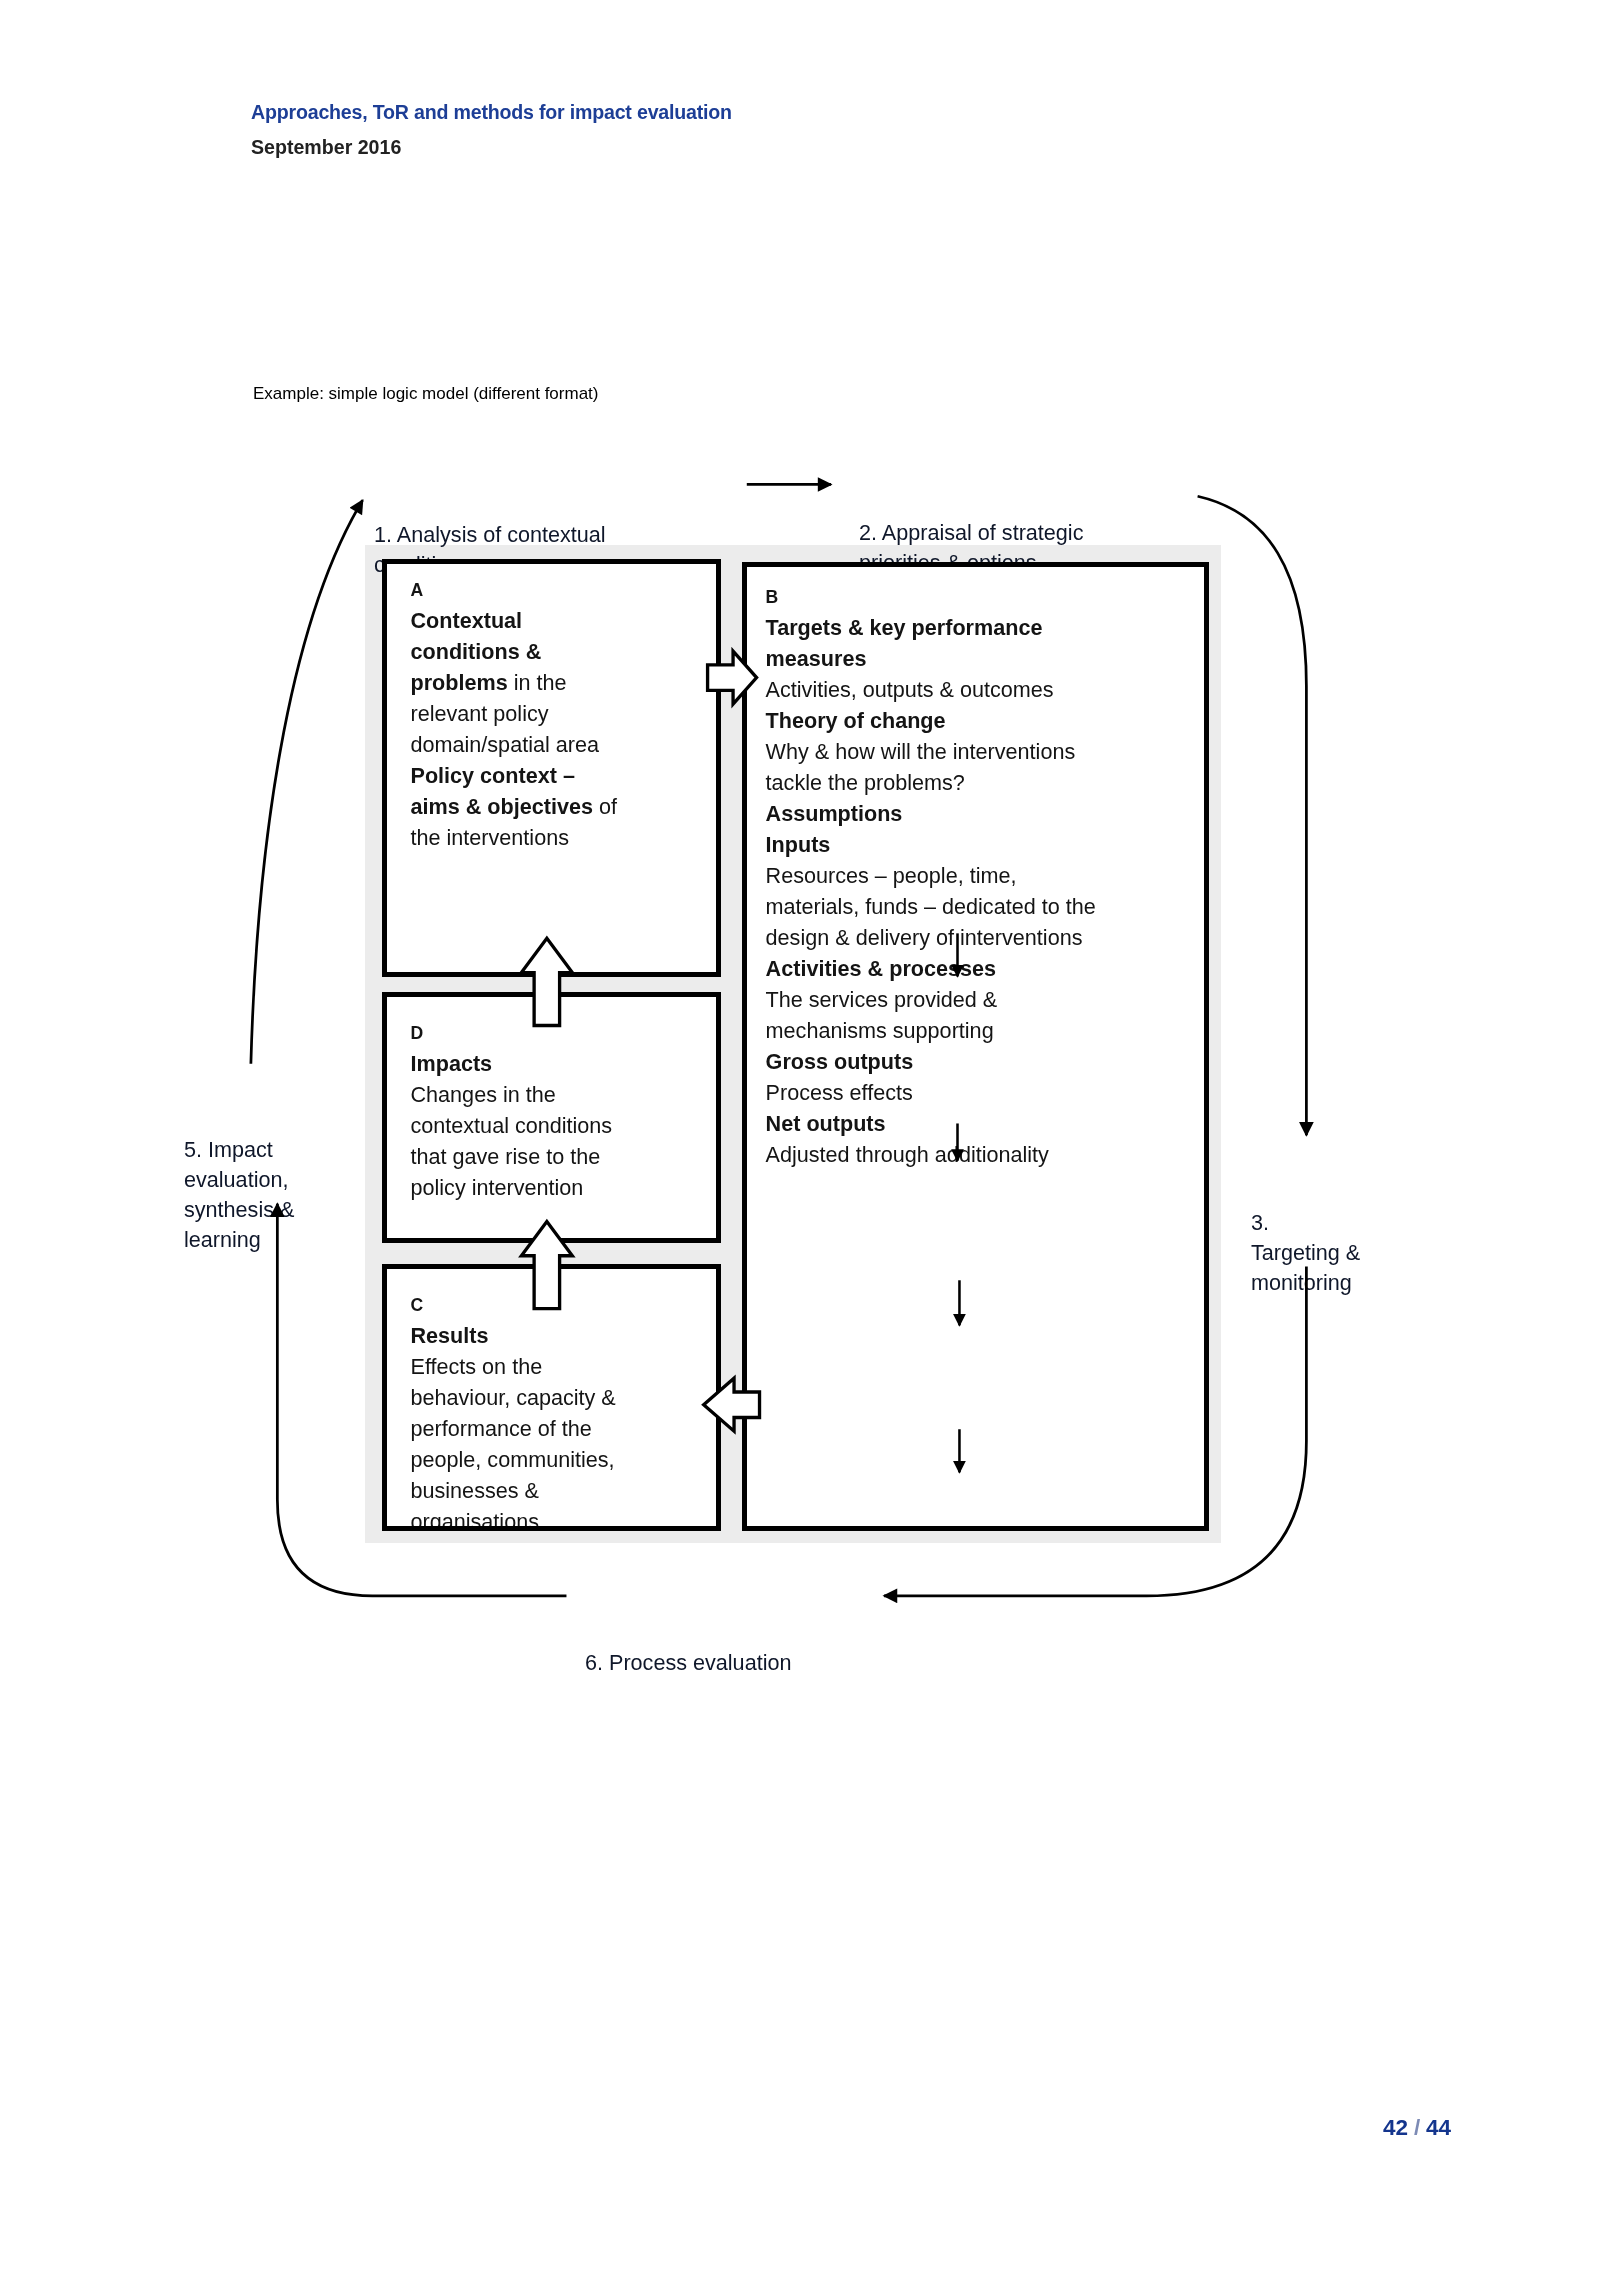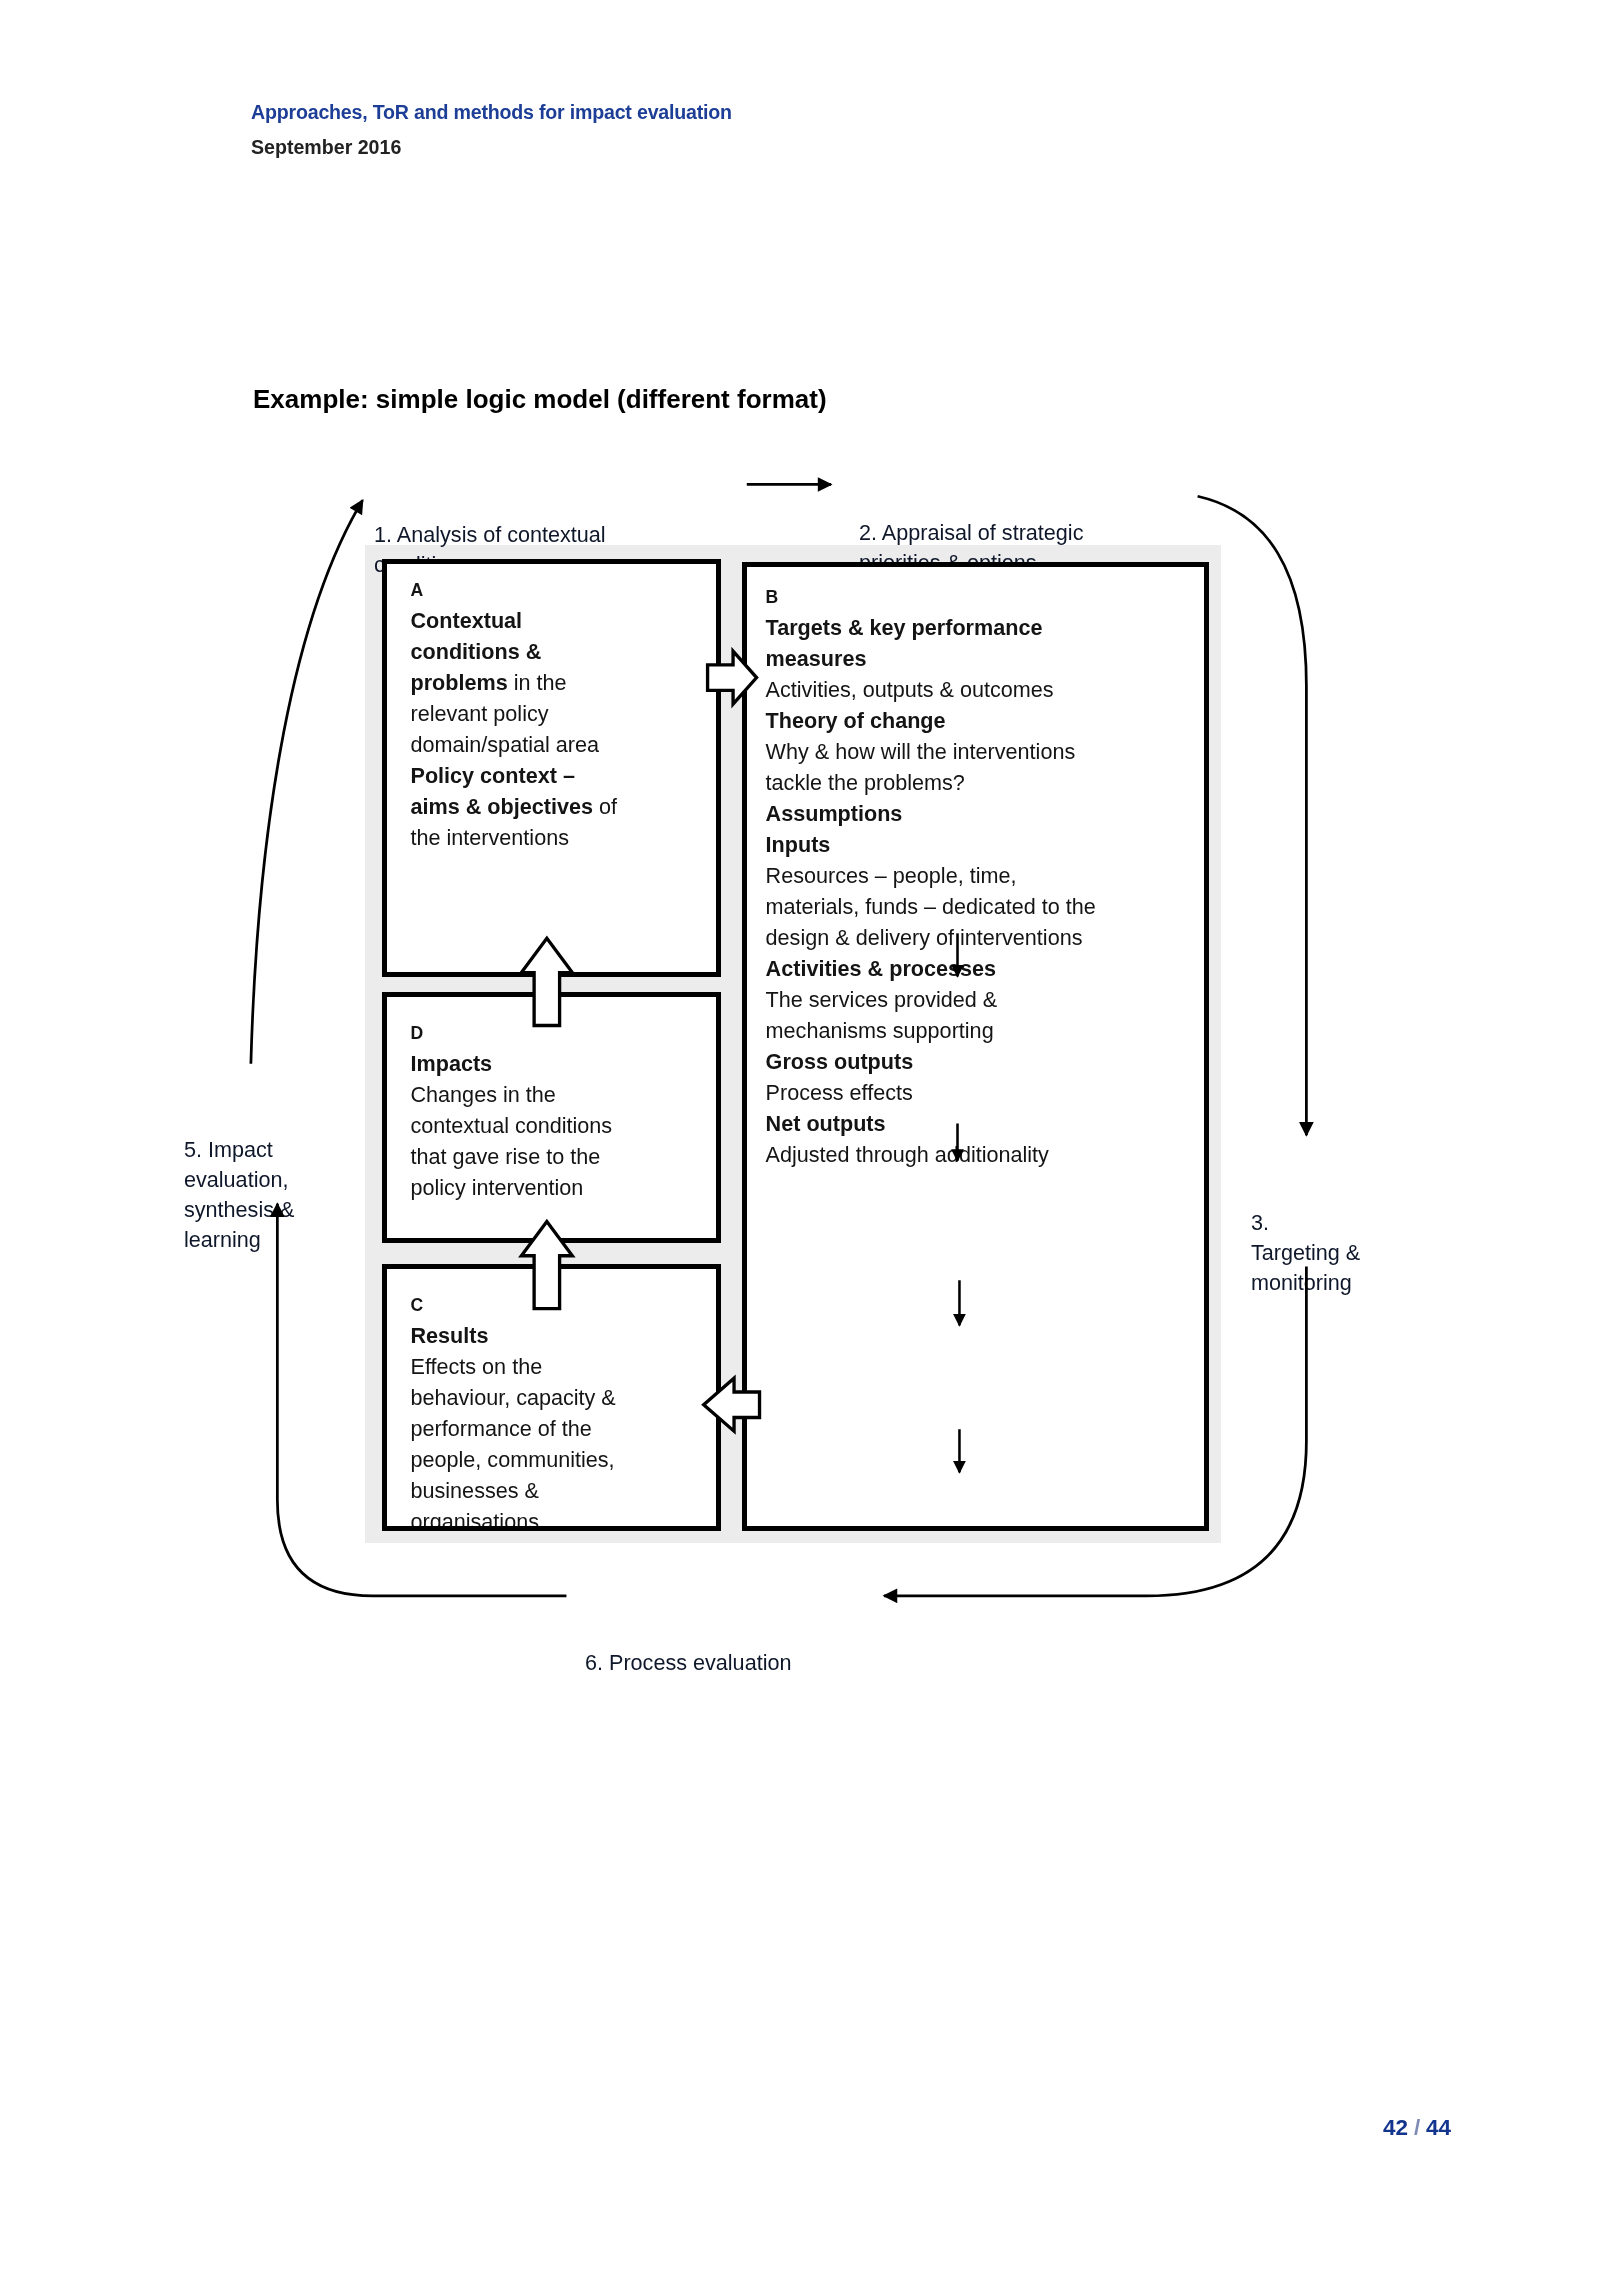--- a/index.html
+++ b/index.html
@@ -4,21 +4,21 @@
 <style>
   html,body{margin:0;padding:0;background:#ffffff;}
   .page{
     position:relative; width:1620px; height:2293px; overflow:hidden;
     background:#ffffff; color:#111;
     font-family:"Liberation Sans","DejaVu Sans",sans-serif;
   }
   .abs{position:absolute;}
   .hdr1{left:251px; top:101px; font-size:19.6px; font-weight:bold; color:#1d3e96; letter-spacing:-0.2px;}
   .hdr2{left:251px; top:136px; font-size:19.6px; font-weight:bold; color:#222;}
-  .doc-title{left:253px; top:384px; font-size:26px; font-weight:bold; color:#000;}
+  .doc-title{left:253px; top:384px; font-size:17px; font-weight:normal; color:#000;}
 
   .gray{left:365px; top:545px; width:856px; height:998px; background:#ececec;}
 
   .box{
     position:absolute; background:#ffffff; border:5.9px solid #000; box-sizing:border-box;
     font-size:21.6px; line-height:31px; color:#141414;
   }
   .boxA{left:382px; top:559px; width:339px; height:418px; padding:11.8px 13.7px 0 23.5px;}
   .boxB{left:742px; top:562px; width:467px; height:969px; padding:15.7px 11.8px 0 18.6px;}
   .boxD{left:382px; top:992px; width:339px; height:251px; padding:21.6px 13.7px 0 23.5px;}

